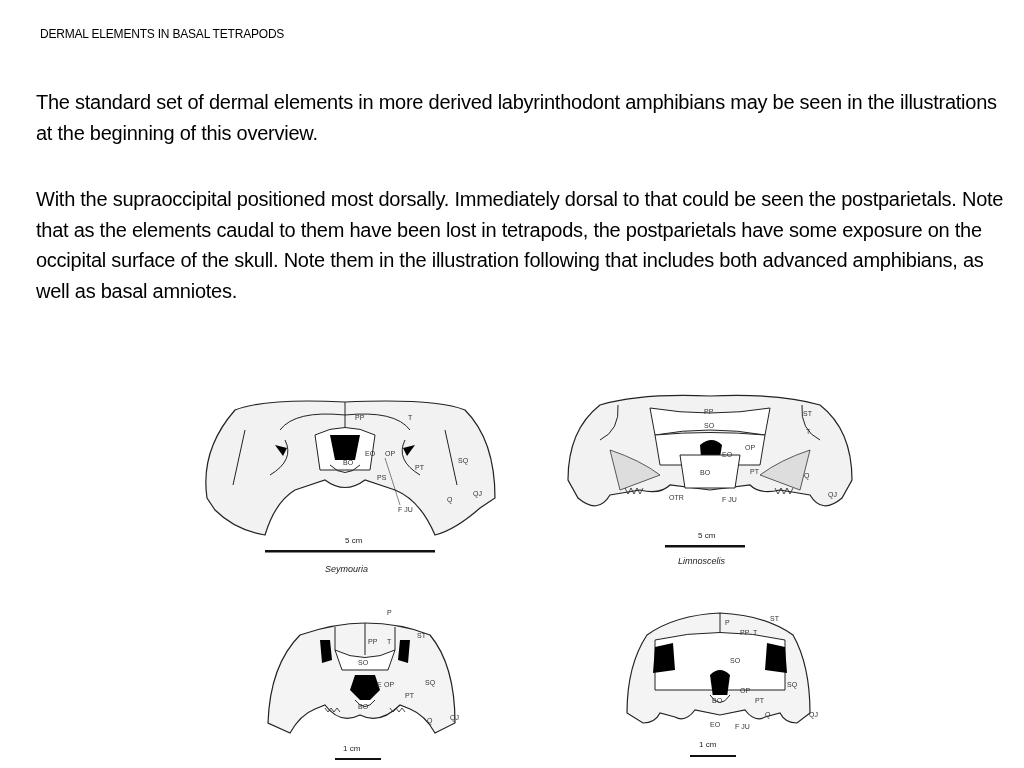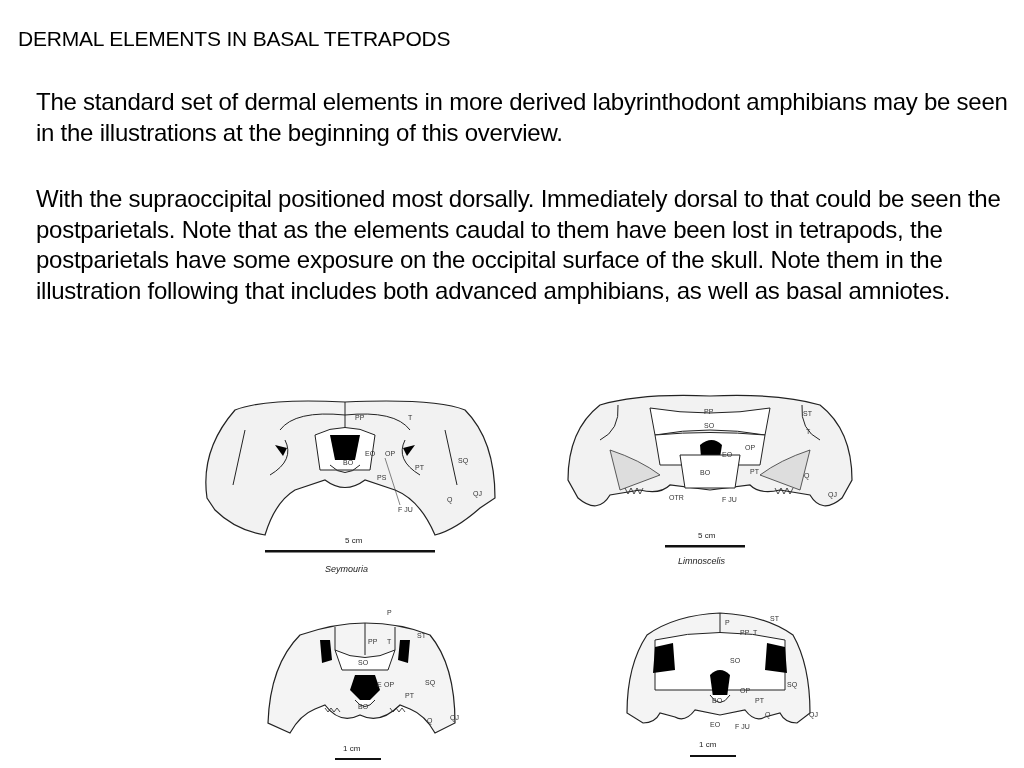--- a/index.html
+++ b/index.html
@@ -1,19 +1,19 @@
 <!DOCTYPE html>
 <html><head>
 <meta charset="utf-8">
 <style>
   html, body { margin:0; padding:0; background:#ffffff; }
   body { width:1024px; height:768px; position:relative; overflow:hidden;
          font-family:"Liberation Sans", "DejaVu Sans", sans-serif; color:#000; }
-  .title { position:absolute; left:18px; top:27px; font-size:21px; letter-spacing:-0.2px; }
-  .para { position:absolute; left:36px; width:980px; font-size:24px; line-height:30.5px; letter-spacing:-0.25px; }
+  .title { position:absolute; left:40px; top:27px; font-size:12px; letter-spacing:-0.2px; }
+  .para { position:absolute; left:36px; width:980px; font-size:20px; line-height:30.5px; letter-spacing:-0.25px; }
   .p1 { top:87px; }
   .p2 { top:184px; }
   .fig { position:absolute; }
   .fig svg { display:block; }
   .lbl { font-family:"Liberation Sans", sans-serif; font-size:7px; fill:#333; }
   .cap { font-family:"Liberation Sans", sans-serif; font-size:8px; fill:#222; }
   .capi { font-family:"Liberation Sans", sans-serif; font-size:9px; font-style:italic; fill:#222; }
 </style>
 </head>
 <body>

